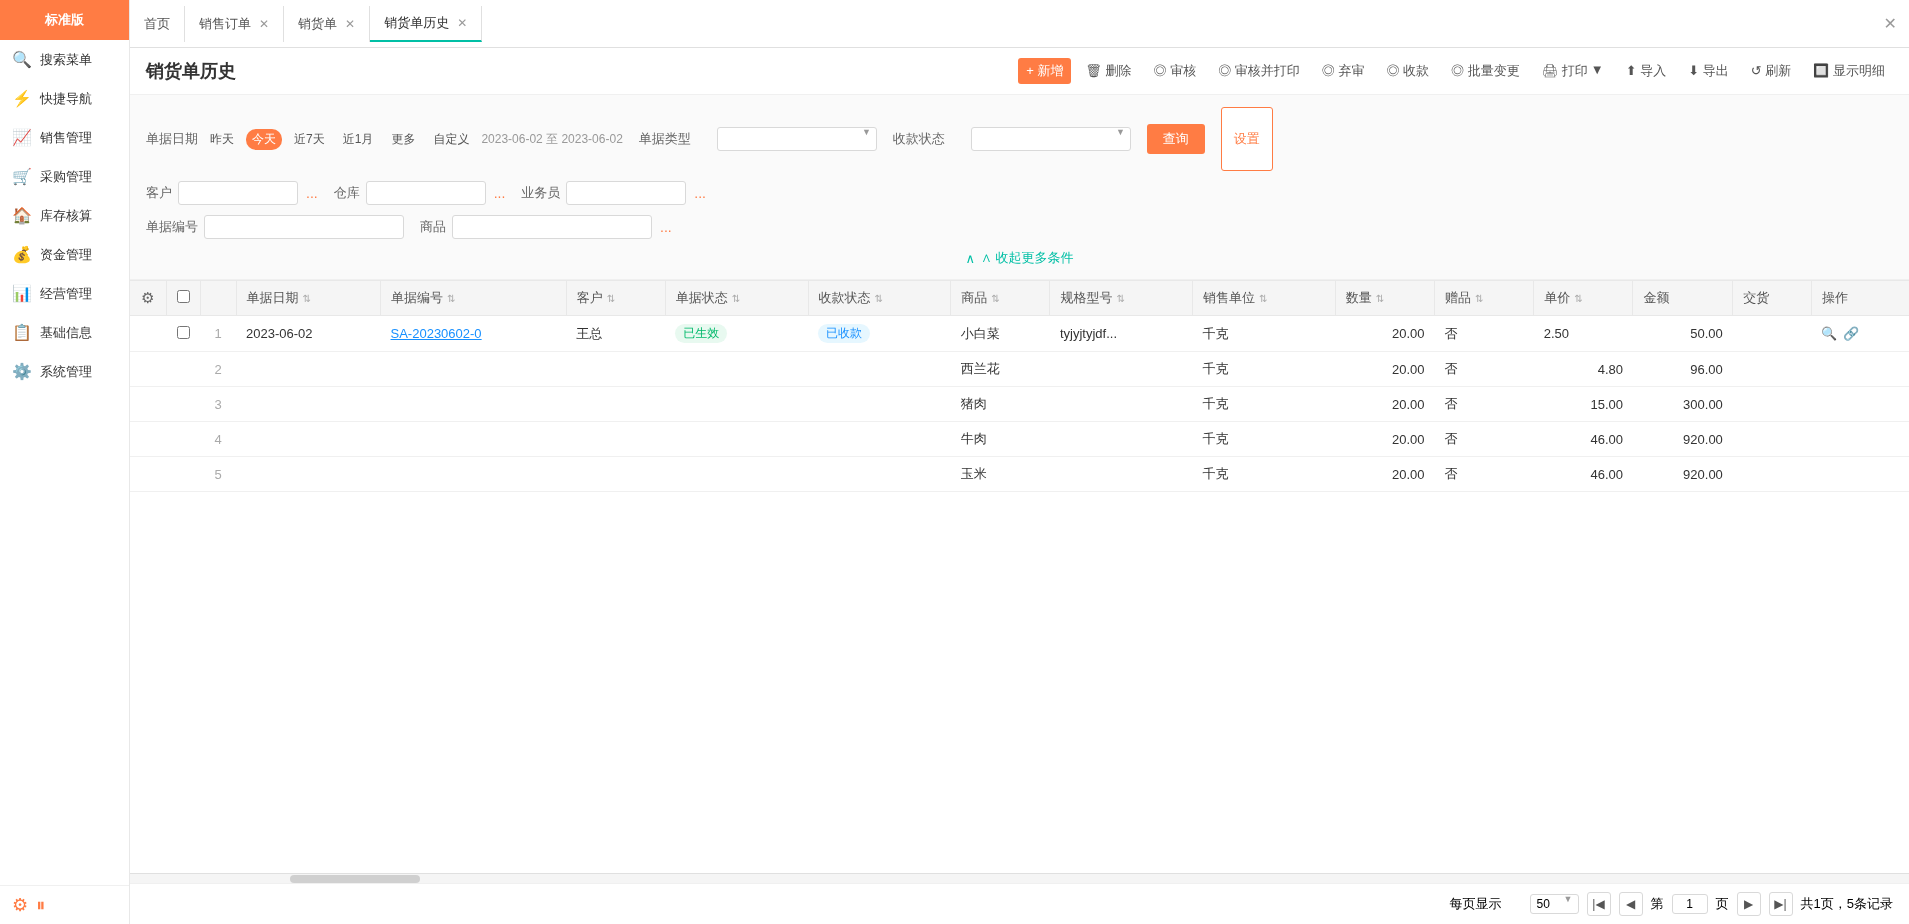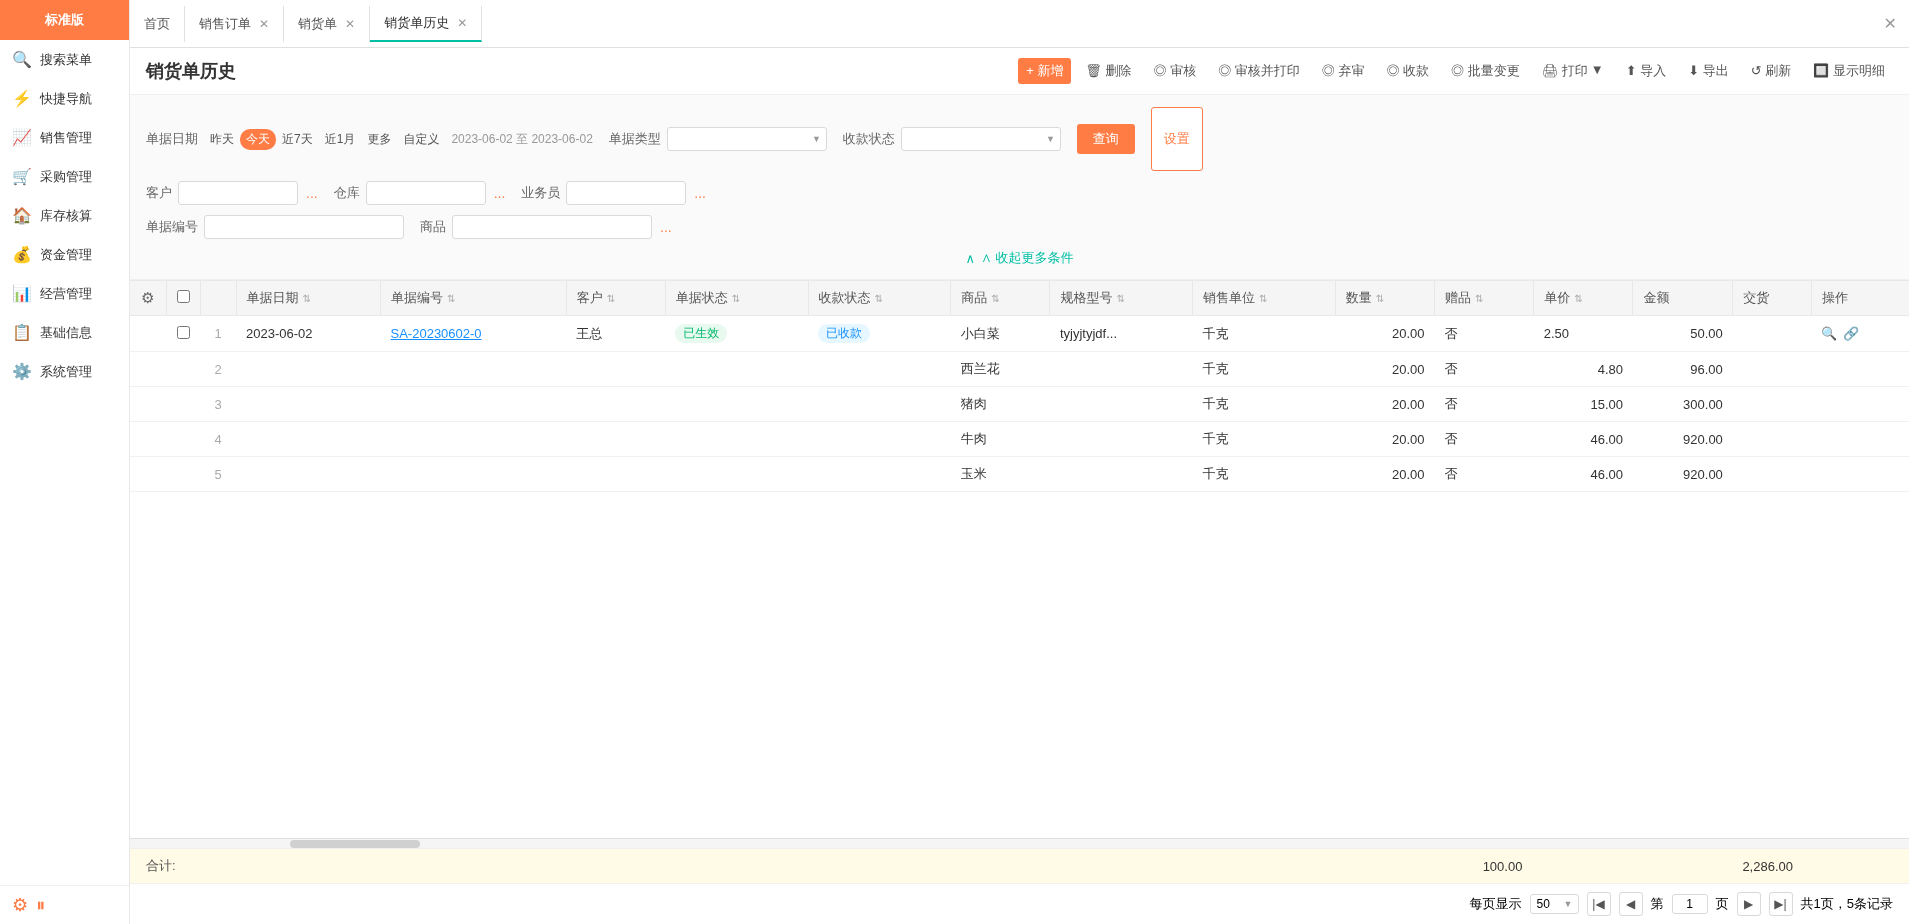--- a/index.html
+++ b/index.html
@@ -167,20 +167,21 @@
       padding: 4px 8px;
       font-size: 12px;
       color: #333;
       background: #fff;
       outline: none;
       width: 150px;
     }
     .date-range {
       display: flex;
       align-items: flex-end;
+      gap: 6px;
     }
     .date-btn {
       padding: 2px 6px;
       border-radius: 3px;
       cursor: pointer;
       font-size: 12px;
       color: #555;
     }
     .date-btn.active {
       background: #ff7c44;
@@ -200,21 +201,21 @@
       background: #fff;
       outline: none;
       appearance: none;
       width: 160px;
       cursor: pointer;
       position: relative;
     }
     .select-wrapper {
       position: relative;
       display: inline-flex;
-      align-items: center;
+      margin-left: 20px;
     }
     .select-wrapper::after {
       content: '▼';
       font-size: 9px;
       color: #999;
       position: absolute;
       right: 6px;
       pointer-events: none;
     }
     .dots-btn {
@@ -751,26 +752,20 @@
       <td></td>
     </tr>
           </tbody>
       </table>
     </div>
 
     <div class="scrollbar-area">
       <div class="scrollbar-track"></div>
     </div>
 
-    <div class="table-footer">
-      <span class="footer-label">合计:</span>
-      <span style="flex:1"></span>
-      <span class="footer-value" style="margin-right:200px">100.00</span>
-      <span class="footer-value" style="margin-right:100px">2,286.00</span>
-    </div>
 
     <div class="pagination-bar">
       <span>每页显示</span>
       <div class="select-wrapper">
         <select class="page-size-select">
           <option value="50">50</option>
           <option value="10">10</option>
           <option value="20">20</option>
           <option value="100">100</option>
         </select>

